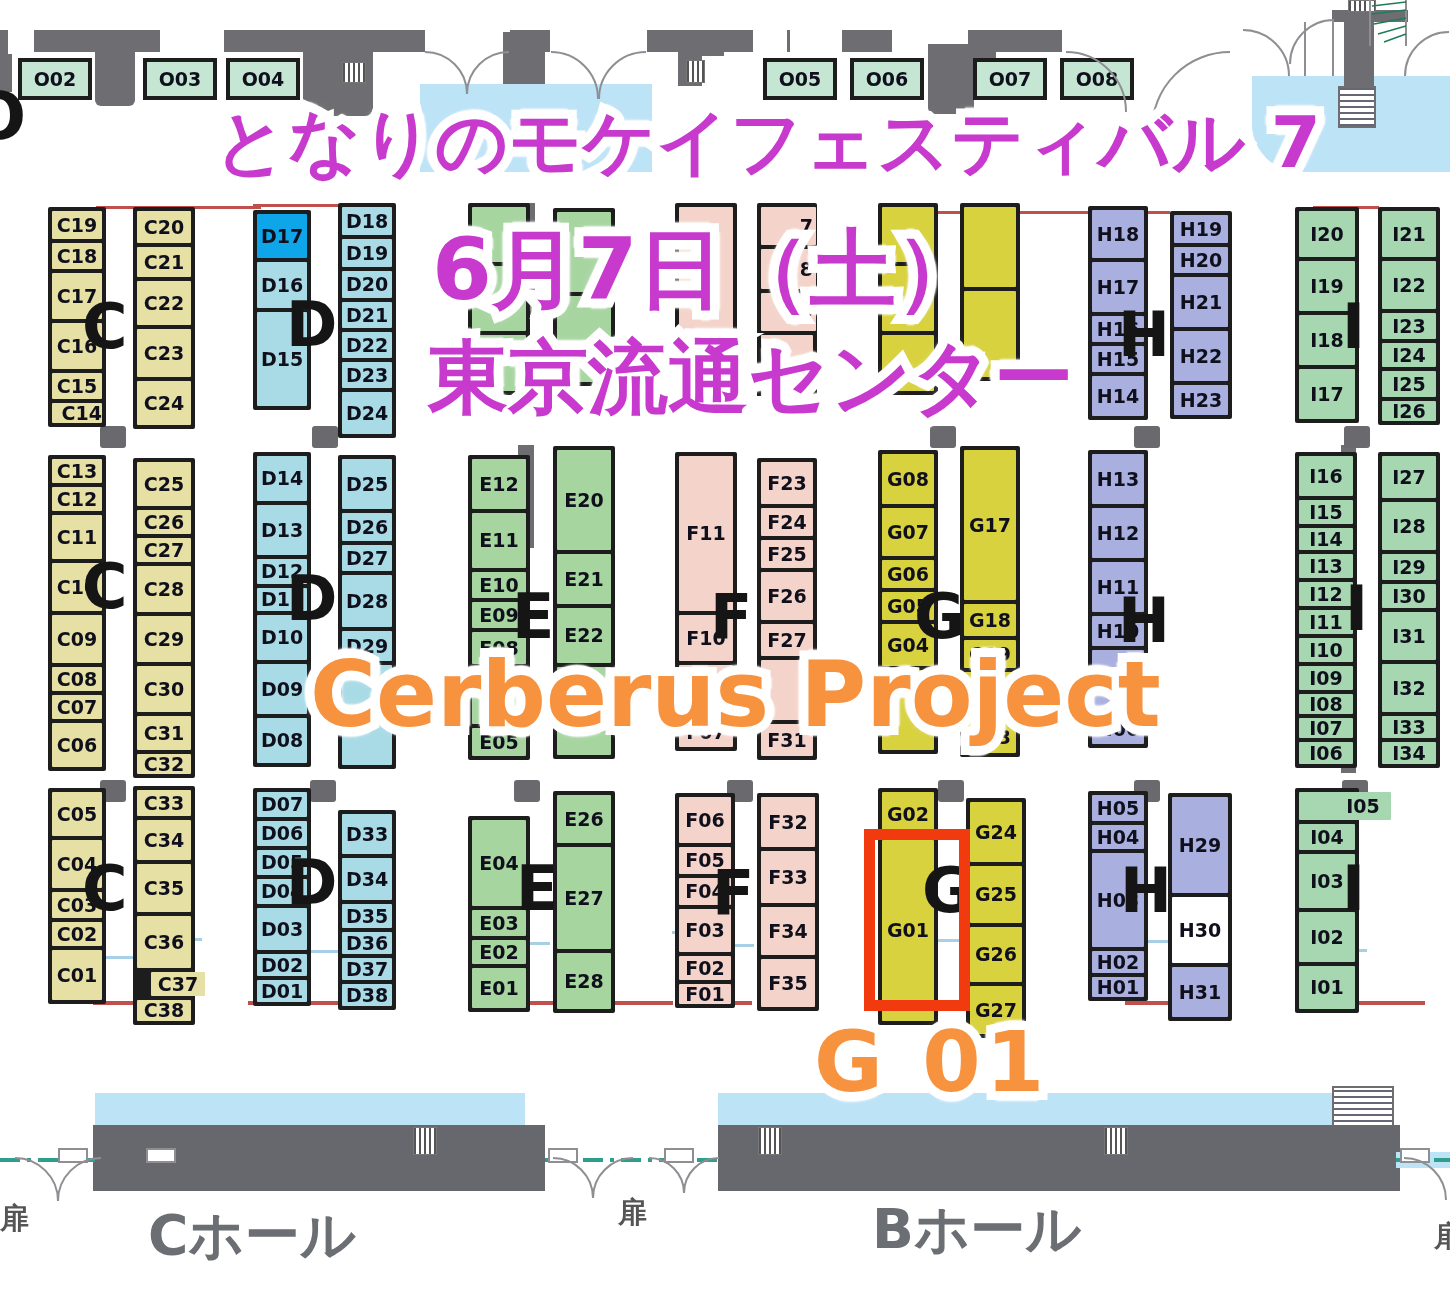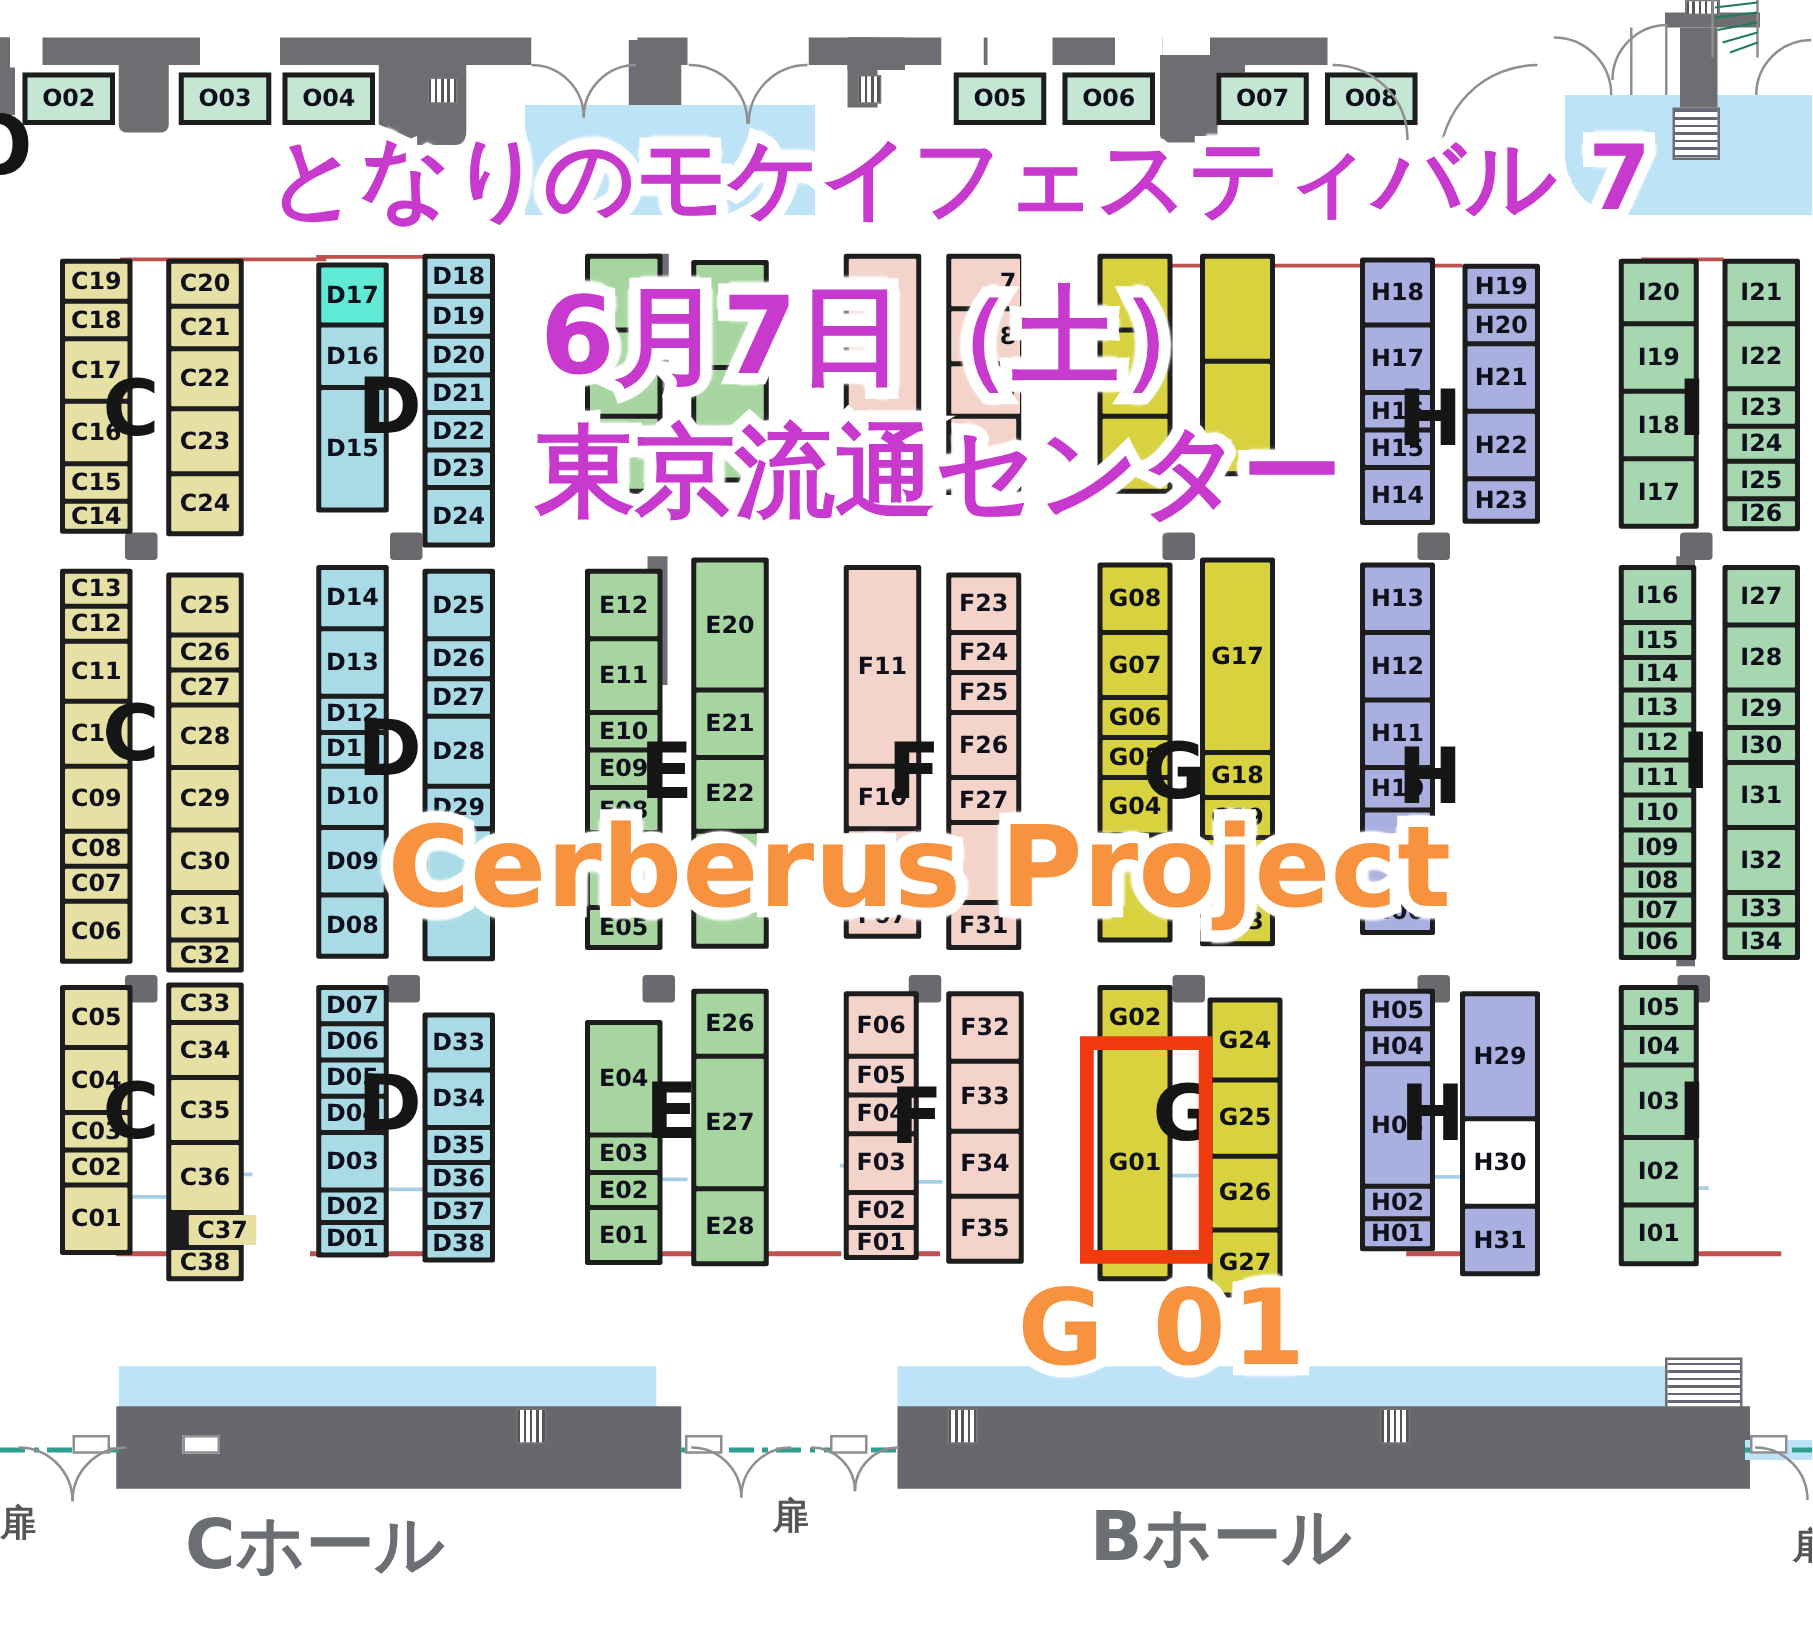--- a/index.html
+++ b/index.html
@@ -152,21 +152,21 @@
         </div>
         <div class="bcell" style="height: 46px; background: rgb(231, 224, 165);">
           <span class="blabel">C17</span>
         </div>
         <div class="bcell" style="height: 46px; background: rgb(231, 224, 165);">
           <span class="blabel">C16</span>
         </div>
         <div class="bcell" style="height: 26px; background: rgb(231, 224, 165);">
           <span class="blabel">C15</span>
         </div>
-        <div class="bcell" style="height: 20px; background: rgb(231, 224, 165);">
+        <div class="bcell" style="height: 20px; background: rgb(231, 224, 165); justify-content: flex-end;">
           <span class="blabel">C14</span>
         </div>
       </div>
       <div class="bcol" style="left: 133px; top: 207px; width: 54px;">
         <div class="bcell" style="height: 32px; background: rgb(231, 224, 165);">
           <span class="blabel">C20</span>
         </div>
         <div class="bcell" style="height: 30px; background: rgb(231, 224, 165);">
           <span class="blabel">C21</span>
         </div>
@@ -263,21 +263,21 @@
           <span class="blabel">C36</span>
         </div>
         <div class="bcell" style="height: 24px; background: rgb(231, 224, 165); margin-left: 14px;">
           <span class="blabel">C37</span>
         </div>
         <div class="bcell" style="height: 21px; background: rgb(231, 224, 165);">
           <span class="blabel">C38</span>
         </div>
       </div>
       <div class="bcol" style="left: 253px; top: 210px; width: 50px;">
-        <div class="bcell" style="height: 44px; background: #5eead4;">
+        <div class="bcell" style="height: 44px; background: #0ea5e9;">
           <span class="blabel">D17</span>
         </div>
         <div class="bcell" style="height: 46px; background: rgb(169, 219, 230);">
           <span class="blabel">D16</span>
         </div>
         <div class="bcell" style="height: 94px; background: rgb(169, 219, 230);">
           <span class="blabel">D15</span>
         </div>
       </div>
       <div class="bcol" style="left: 338px; top: 203px; width: 50px;">
@@ -769,21 +769,21 @@
           <span class="blabel">I32</span>
         </div>
         <div class="bcell" style="height: 22px; background: rgb(166, 215, 176);">
           <span class="blabel">I33</span>
         </div>
         <div class="bcell" style="height: 22px; background: rgb(166, 215, 176);">
           <span class="blabel">I34</span>
         </div>
       </div>
       <div class="bcol" style="left: 1295px; top: 788px; width: 56px;">
-        <div class="bcell" style="height: 28px; background: rgb(166, 215, 176);">
+        <div class="bcell" style="height: 28px; background: rgb(166, 215, 176); padding-left: 36px;">
           <span class="blabel">I05</span>
         </div>
         <div class="bcell" style="height: 26px; background: rgb(166, 215, 176);">
           <span class="blabel">I04</span>
         </div>
         <div class="bcell" style="height: 54px; background: rgb(166, 215, 176);">
           <span class="blabel">I03</span>
         </div>
         <div class="bcell" style="height: 50px; background: rgb(166, 215, 176);">
           <span class="blabel">I02</span>

